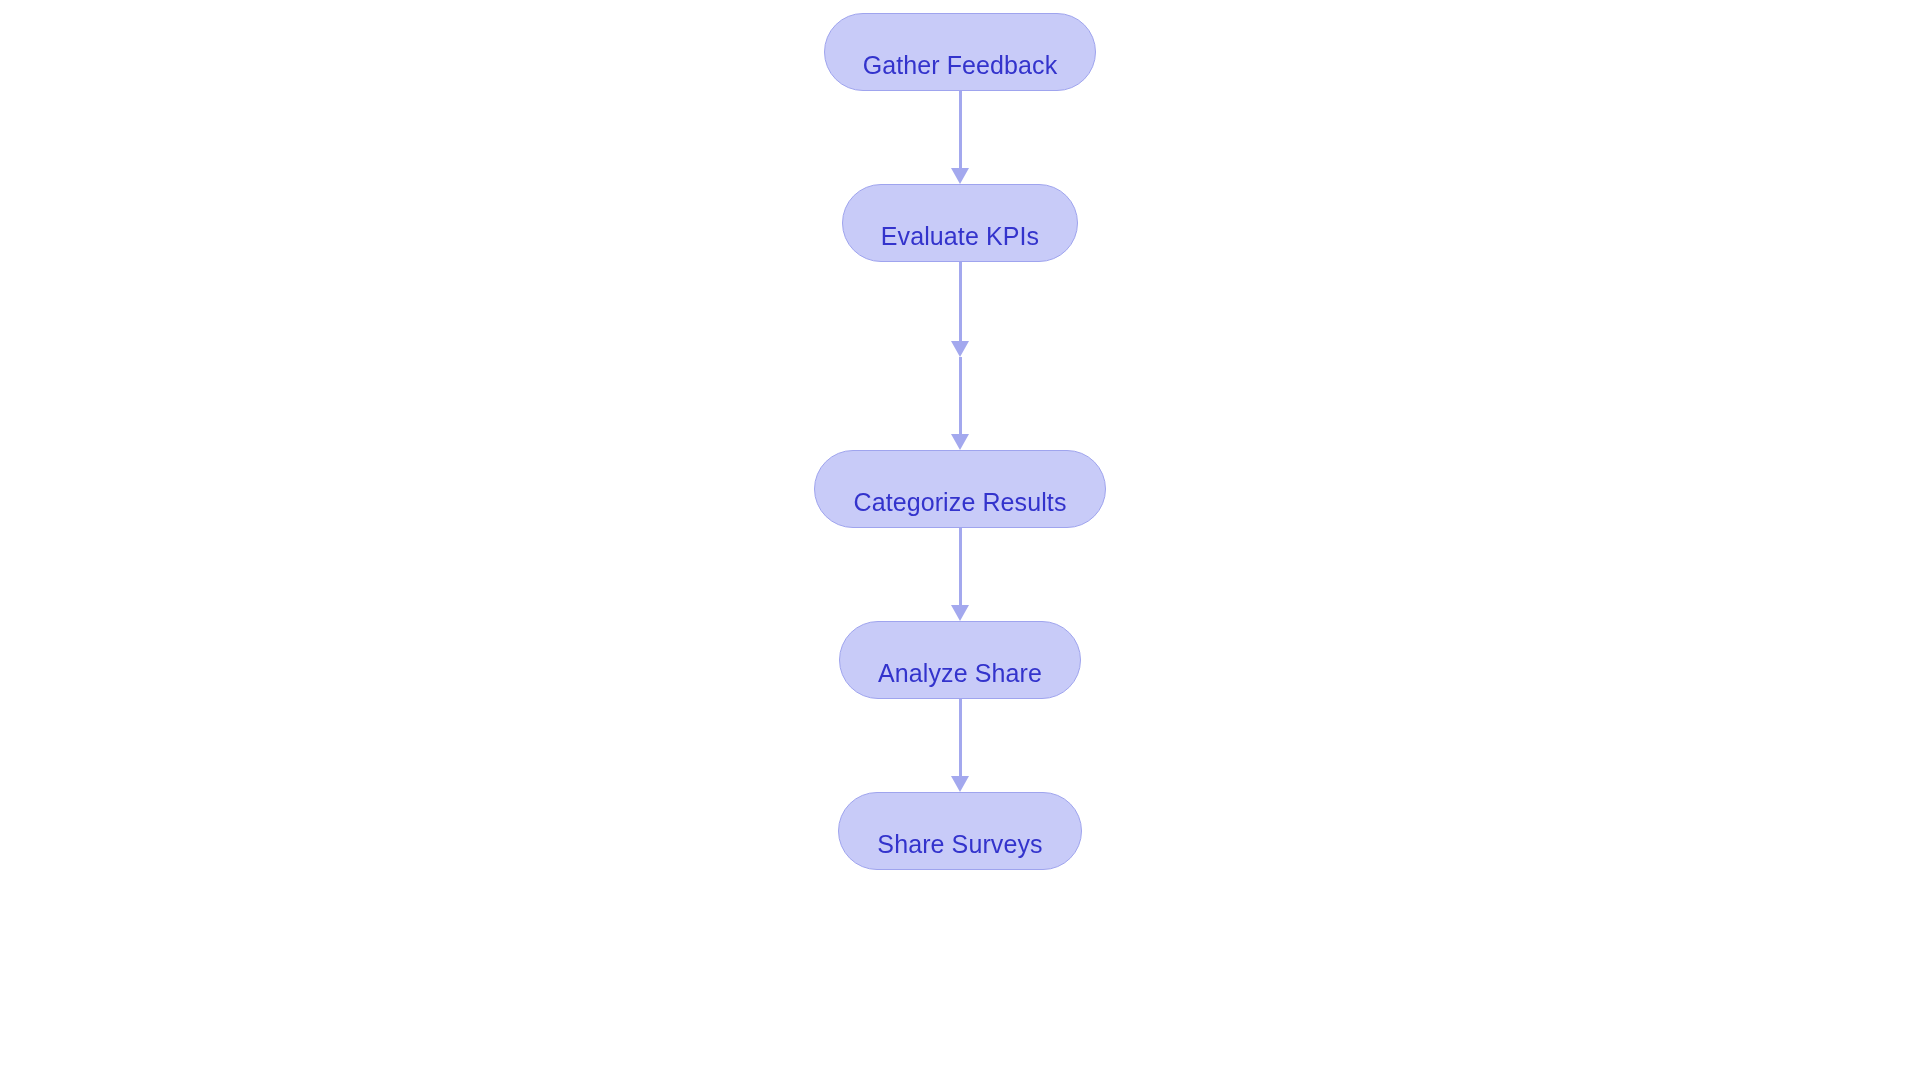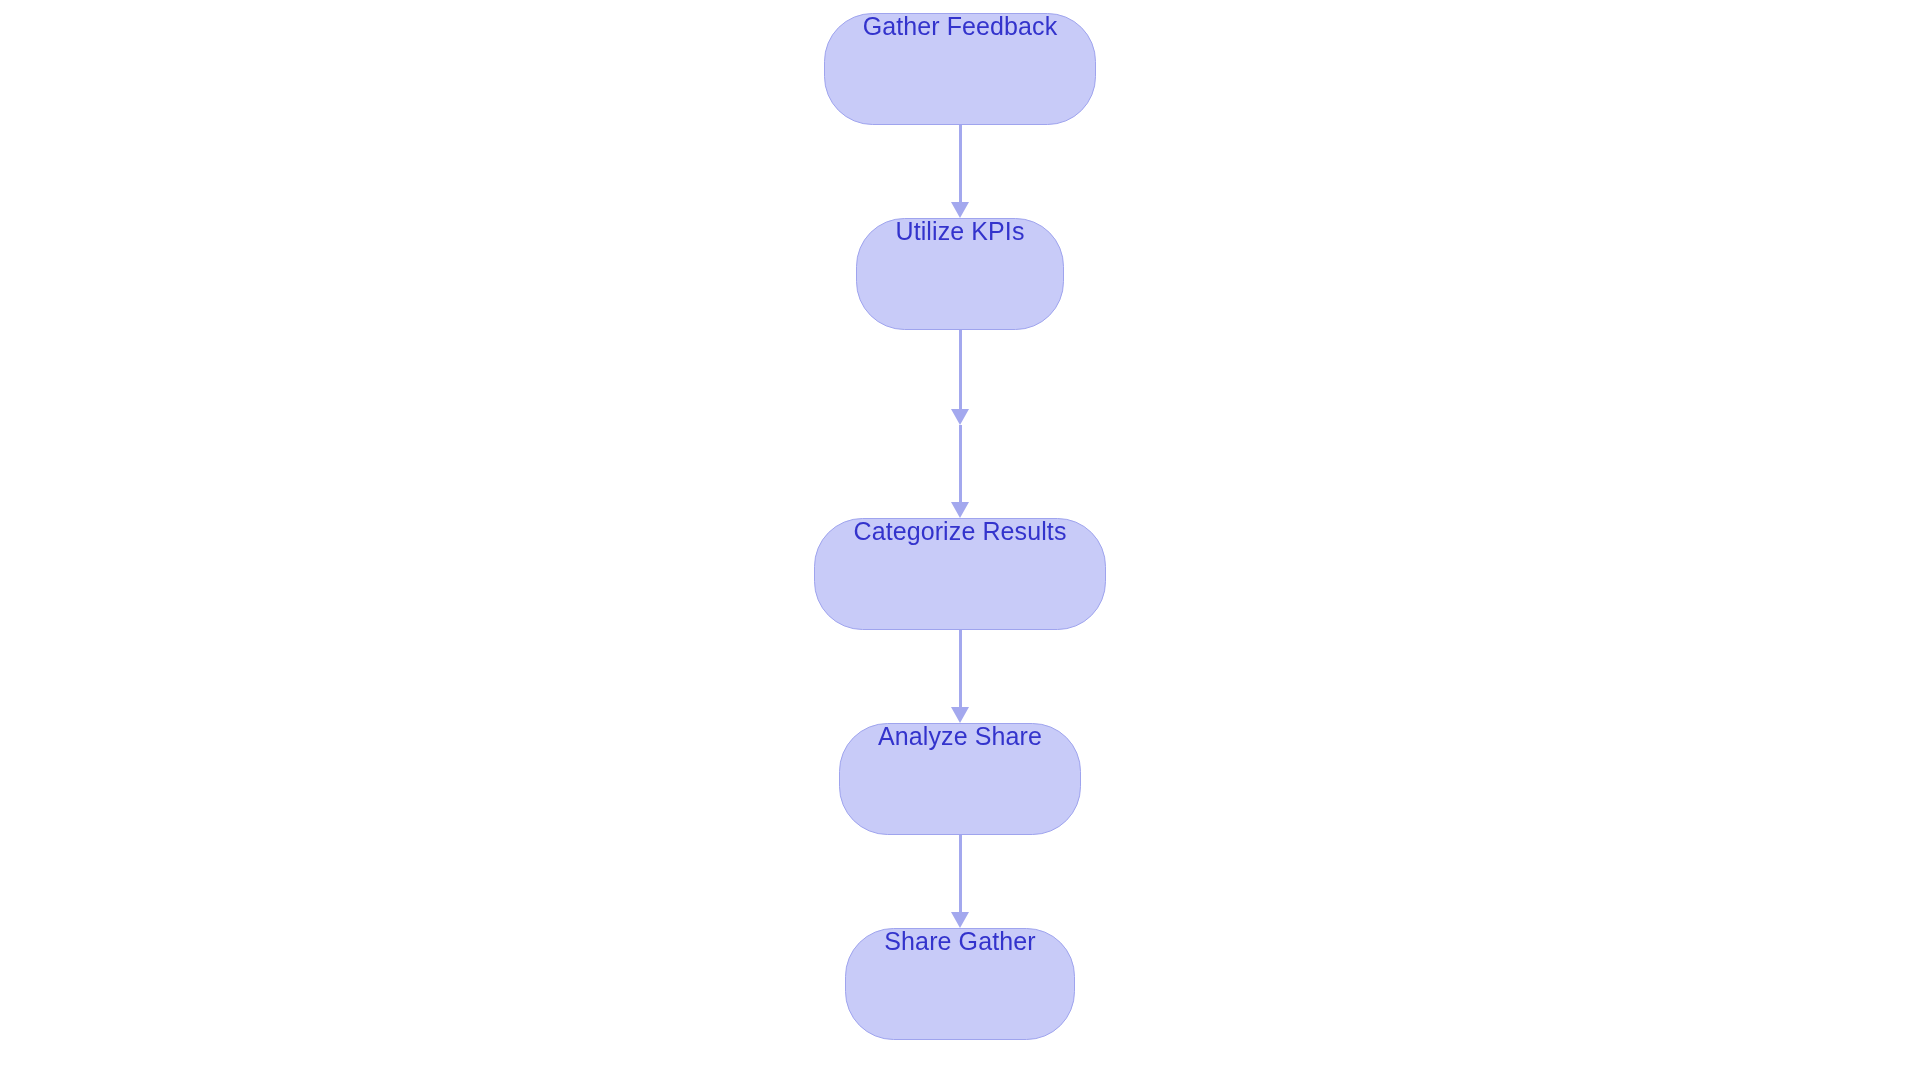--- a/index.html
+++ b/index.html
@@ -29,28 +29,28 @@
     width: 1920px;
     height: 1083px;
     display: flex;
     flex-direction: column;
     align-items: center;
     justify-content: flex-start;
   }
 
   .node {
     box-sizing: border-box;
-    height: 112px;
+    height: 78px;
     border-radius: 48.5px;
     background: #c8cbf8;
     border: 1.5px solid #9fa4ee;
     display: flex;
-    align-items: flex-start;
+    align-items: flex-end;
     justify-content: center;
-    padding: 0 38px;
+    padding: 12px 38px;
     flex: 0 0 auto;
   }
 
   .node-label {
     font-size: 25px;
     line-height: 1;
     color: #3333cc;
     white-space: nowrap;
     letter-spacing: 0.1px;
     font-weight: 400;
@@ -91,21 +91,21 @@
     <div class="node">
       <span class="node-label">Gather Feedback</span>
     </div>
 
     <div class="connector" style="height:93px;">
       <div class="connector-stem"></div>
       <div class="connector-head"></div>
     </div>
 
     <div class="node">
-      <span class="node-label">Utilize KPIs</span>
+      <span class="node-label">Evaluate KPIs</span>
     </div>
 
     <div class="connector" style="height:95px;">
       <div class="connector-stem"></div>
       <div class="connector-head"></div>
     </div>
 
 
     <div class="connector" style="height:93px;">
       <div class="connector-stem"></div>
@@ -124,17 +124,17 @@
     <div class="node">
       <span class="node-label">Analyze Share</span>
     </div>
 
     <div class="connector" style="height:93px;">
       <div class="connector-stem"></div>
       <div class="connector-head"></div>
     </div>
 
     <div class="node">
-      <span class="node-label">Share Gather</span>
+      <span class="node-label">Share Surveys</span>
     </div>
 
   </div>
 </div>
 
 </body></html>

